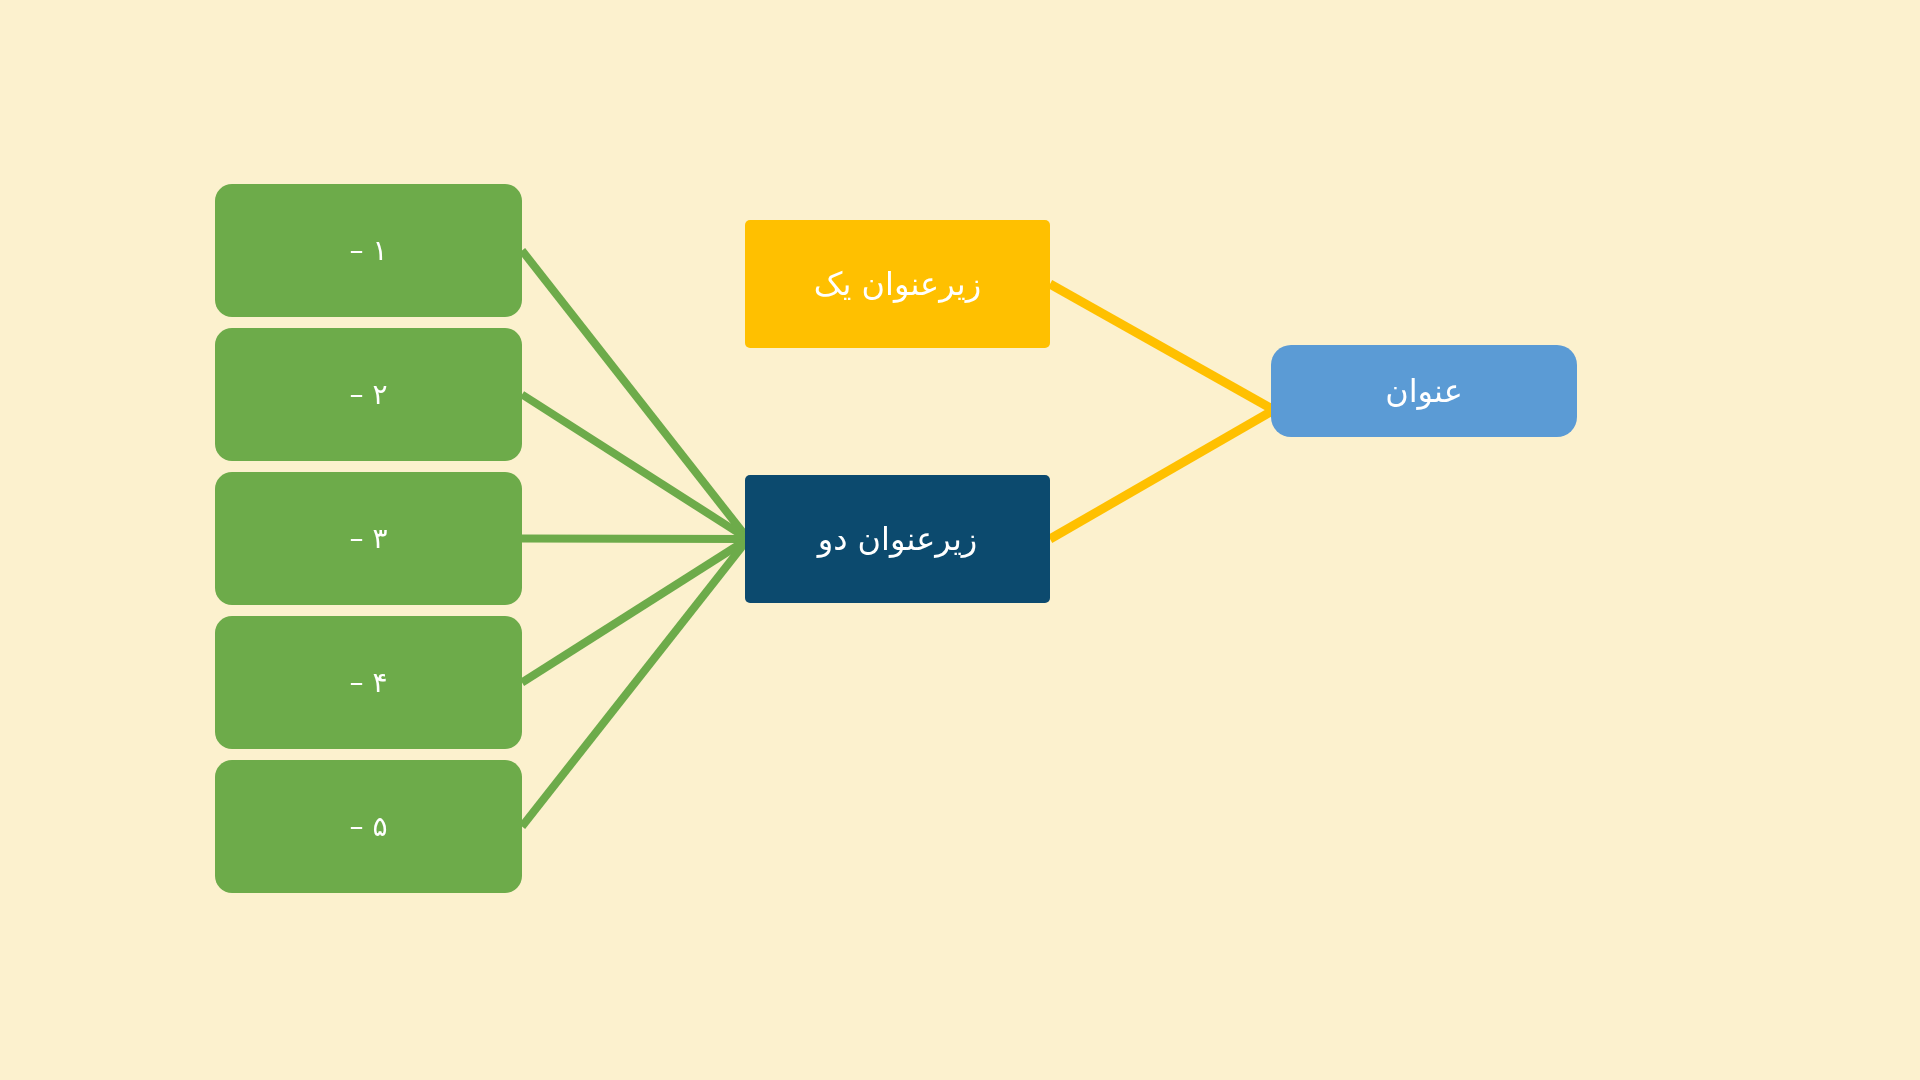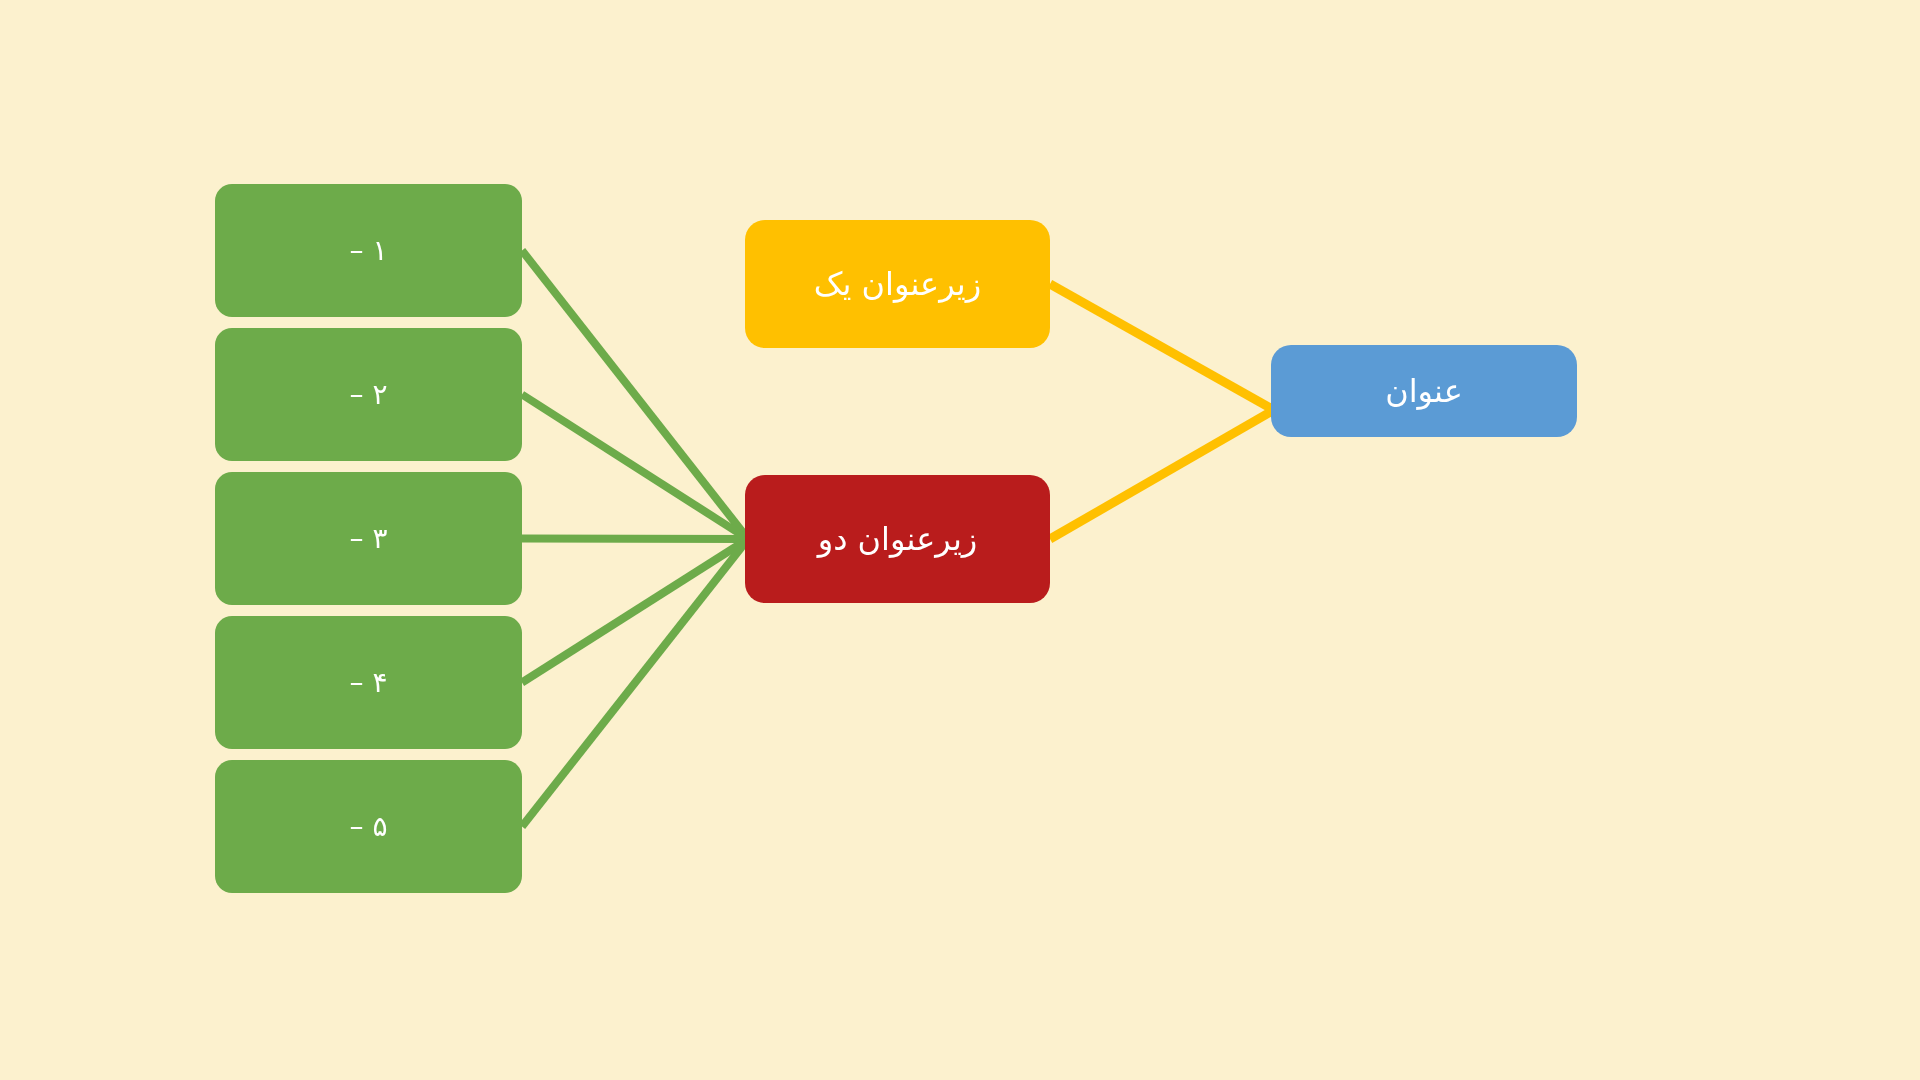--- a/index.html
+++ b/index.html
@@ -43,21 +43,21 @@
   #node-item1 { top: 184px; }
   #node-item2 { top: 328px; }
   #node-item3 { top: 472px; }
   #node-item4 { top: 616px; }
   #node-item5 { top: 760px; }
   .sub-node {
     left: 745px;
     width: 305px;
     height: 128px;
     font-size: 32px;
-    border-radius: 20px;
+    border-radius: 5px;
   }
   #node-sub1 { top: 220px; }
   #node-sub2 { top: 475px; }
   .title-node {
     left: 1271px;
     top: 345px;
     width: 306px;
     height: 92px;
     font-size: 32px;
     border-radius: 20px;
@@ -99,21 +99,21 @@
   </div>
 
   <div class="node item-node" id="node-item5" style="background: rgb(109, 171, 74); color: rgb(255, 255, 255);">
     <span class="node-label">۵ –</span>
   </div>
 
   <div class="node sub-node" id="node-sub1" style="background: rgb(255, 192, 0); color: rgb(255, 255, 255);">
     <span class="node-label">زیرعنوان یک</span>
   </div>
 
-  <div class="node sub-node" id="node-sub2" style="background: #b91c1c; color: rgb(255, 255, 255);">
+  <div class="node sub-node" id="node-sub2" style="background: #0c4a6e; color: rgb(255, 255, 255);">
     <span class="node-label">زیرعنوان دو</span>
   </div>
 
   <div class="node title-node" id="node-title" style="background: rgb(91, 155, 213); color: rgb(255, 255, 255);">
     <span class="node-label">عنوان</span>
   </div>
 
 </div>
 
 </body></html>

